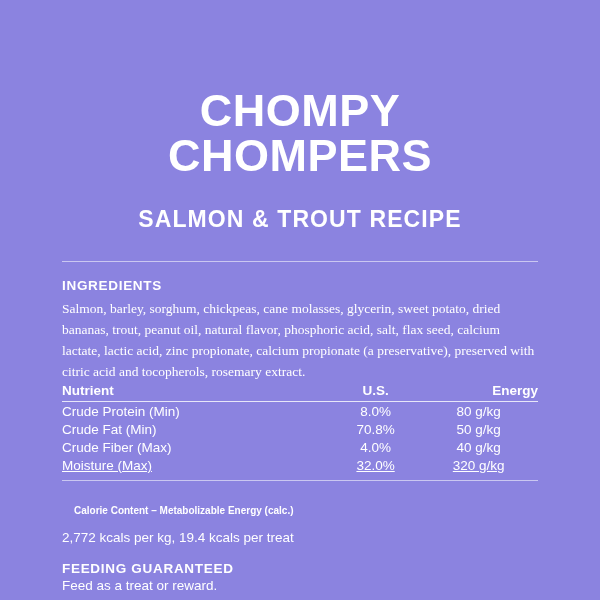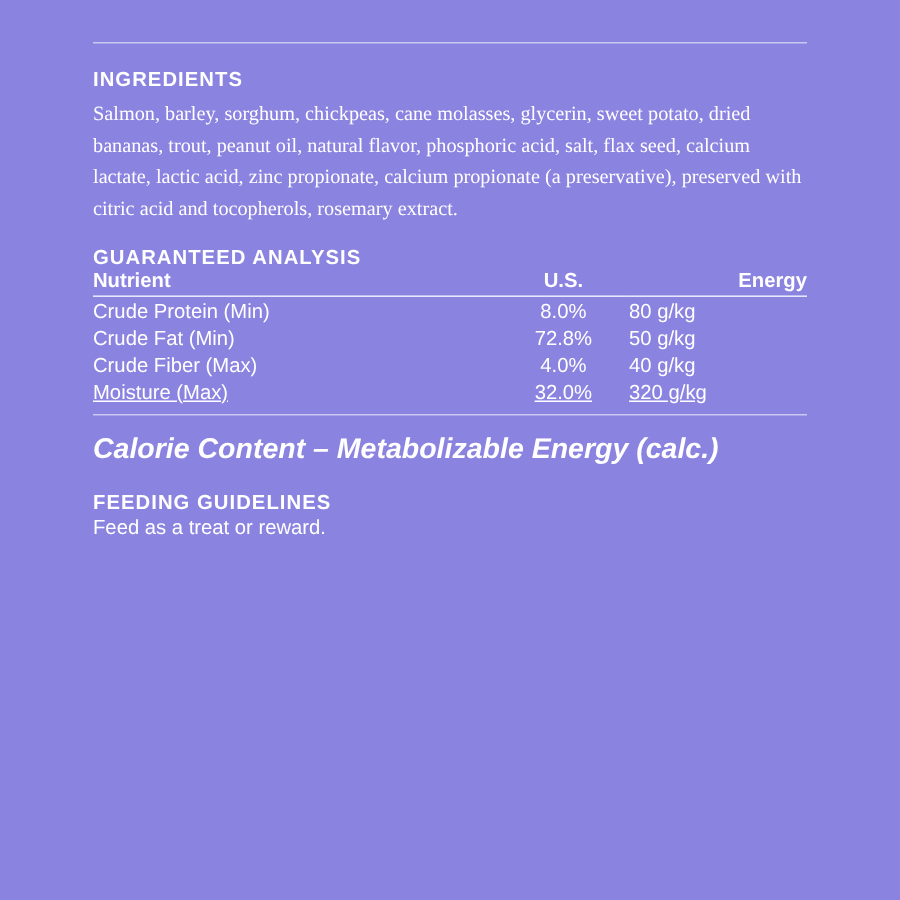--- a/index.html
+++ b/index.html
@@ -80,44 +80,43 @@
     border-bottom: 1px solid rgba(255,255,255,0.55);
   }
   table.ga-table th.col-nutrient {
     text-align: left;
   }
   table.ga-table th.col-us {
     text-align: center;
   }
   table.ga-table td {
     padding: 2px 0 1px 0;
-    text-align: left;
+    text-align: center;
     white-space: nowrap;
   }
   table.ga-table td.col-nutrient {
     text-align: left;
   }
   table.ga-table td.col-us {
     text-align: center;
   }
   table.ga-table tr.last-row td {
     padding-bottom: 7px;
     text-decoration: underline;
   }
   .rule {
     height: 1px;
     background: rgba(255,255,255,0.55);
     margin: 0;
   }
   .calorie-heading {
-    font-size: 19px;
+    font-size: 10px;
     font-weight: bold;
-    margin: 0;
+    margin: 12px;
     padding-top: 12px;
-    font-style: italic;
   }
   .calorie-body {
     font-size: 13.5px;
     margin: 0;
     padding-top: 2px;
   }
   .feeding-heading {
     font-size: 13.5px;
     font-weight: bold;
     letter-spacing: 0.7px;
@@ -128,61 +127,63 @@
     font-size: 13.5px;
     margin: 0;
     padding-top: 2px;
   }
 </style>
 </head>
 <body>
 
 <div class="page">
 
+  <h1 class="brand-title">CHOMPY CHOMPERS</h1>
 
+  <h2 class="brand-subtitle">SALMON &amp; TROUT RECIPE</h2>
 
   <div class="divider"></div>
 
   <h3 class="section-heading">INGREDIENTS</h3>
   <p class="ingredients-body">Salmon, barley, sorghum, chickpeas, cane molasses, glycerin, sweet potato, dried bananas, trout, peanut oil, natural flavor, phosphoric acid, salt, flax seed, calcium lactate, lactic acid, zinc propionate, calcium propionate (a preservative), preserved with citric acid and tocopherols, rosemary extract.</p>
 
-  <h3 class="ga-heading">GUARANTEED ANALYSIS</h3>
 
   <table class="ga-table">
     <thead>
       <tr>
         <th class="col-nutrient">Nutrient</th>
         <th class="col-us">U.S.</th>
         <th class="col-metric">Energy</th>
       </tr>
     </thead>
     <tbody>
       <tr>
         <td class="col-nutrient">Crude Protein (Min)</td>
         <td class="col-us">8.0%</td>
         <td class="col-metric">80 g/kg</td>
       </tr>
       <tr>
         <td class="col-nutrient">Crude Fat (Min)</td>
-        <td class="col-us">72.8%</td>
+        <td class="col-us">70.8%</td>
         <td class="col-metric">50 g/kg</td>
       </tr>
       <tr>
         <td class="col-nutrient">Crude Fiber (Max)</td>
         <td class="col-us">4.0%</td>
         <td class="col-metric">40 g/kg</td>
       </tr>
       <tr class="last-row">
         <td class="col-nutrient">Moisture (Max)</td>
         <td class="col-us">32.0%</td>
         <td class="col-metric">320 g/kg</td>
       </tr>
     </tbody>
   </table>
 
   <div class="rule"></div>
 
   <p class="calorie-heading">Calorie Content – Metabolizable Energy (calc.)</p>
+  <p class="calorie-body">2,772 kcals per kg, 19.4 kcals per treat</p>
 
-  <h3 class="feeding-heading">FEEDING GUIDELINES</h3>
+  <h3 class="feeding-heading">FEEDING GUARANTEED</h3>
   <p class="feeding-body">Feed as a treat or reward.</p>
 
 </div>
 
 </body></html>

